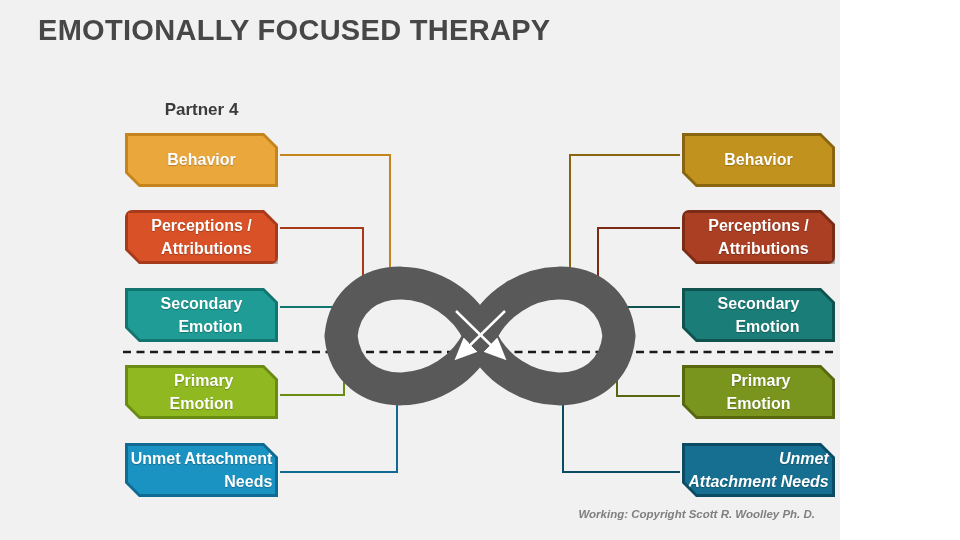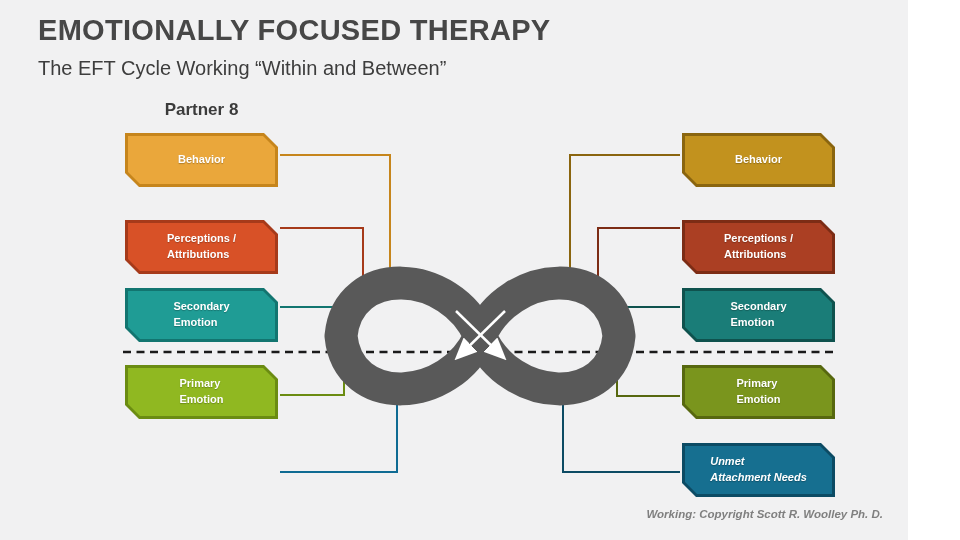--- a/index.html
+++ b/index.html
@@ -1,65 +1,64 @@
 <!DOCTYPE html>
 <html><head>
 <meta charset="utf-8">
 <style>
   html,body{margin:0;padding:0;}
   .slide{
     position:relative;
-    width:908px;height:540px;
+    width:840px;height:540px;
     background:#F1F1F2;
     overflow:hidden;
     font-family:"Liberation Sans", sans-serif;
   }
   .title{
     position:absolute;left:38px;top:14px;
     font-size:29px;font-weight:bold;color:#474747;
     letter-spacing:0.3px;
   }
   .subtitle{
     position:absolute;left:38px;top:57px;
     font-size:20px;color:#3D3D3D;
   }
   .diagram-svg{position:absolute;left:0;top:0;}
   .col-header{
     position:absolute;width:153px;top:100px;
     text-align:center;font-size:17px;font-weight:bold;color:#3B3B3B;
   }
   .c0{left:125px;} .c1{left:682px;}
-  .r0{top:133px;} .r1{top:220px;} .r2{top:288px;} .r3{top:365px;} .r4{top:443px;}
+  .r0{top:133px;} .r1{top:210px;border-radius:7px;} .r2{top:288px;} .r3{top:365px;} .r4{top:443px;}
   .box{
     position:absolute;width:153px;height:54px;
     clip-path:polygon(0 0, calc(100% - 14px) 0, 100% 14px, 100% 100%, 14px 100%, 0 calc(100% - 14px));
     filter:drop-shadow(2px 3px 2px rgba(0,0,0,0.35));
   }
   .box-inner{
     position:absolute;left:3px;top:3px;right:3px;bottom:3px;
     clip-path:polygon(0 0, calc(100% - 12px) 0, 100% 12px, 100% 100%, 12px 100%, 0 calc(100% - 12px));
     display:flex;align-items:center;justify-content:center;
   }
   .box-label{
-    color:#FFFFFF;font-size:11px;font-weight:bold;
-    text-align:left;line-height:1.45;white-space:pre-line;
+    color:#FFFFFF;font-size:16px;font-weight:bold;
+    text-align:right;line-height:1.45;white-space:pre-line;
     text-shadow:0 1px 1px rgba(0,0,0,0.25);
   }
   .source{
     position:absolute;right:25px;top:508px;
     font-size:11.5px;font-style:italic;font-weight:bold;color:#7F7F7F;
   }
 </style>
 </head>
 <body>
 
 <div class="slide">
 
   <div class="title">EMOTIONALLY FOCUSED THERAPY</div>
-  <div class="subtitle">The EFT Cycle Working “Within and Between”</div>
 
   <svg class="diagram-svg" width="960" height="540" viewBox="0 0 960 540">
     <defs>
       <marker id="arrowhead" markerWidth="9" markerHeight="8" refX="6.5" refY="4" orient="auto">
         <polygon points="0,0 9,4 0,8" fill="#FFFFFF"></polygon>
       </marker>
     </defs>
 
     <line x1="123" y1="352" x2="838" y2="352" stroke-width="2.5" stroke-dasharray="8 5.5" stroke="#1A1A1A"></line>
 
@@ -74,21 +73,21 @@
     <path fill="none" stroke-width="2" d="M680,307 L618,307" stroke="#0F524E"></path>
     <path fill="none" stroke-width="2" d="M680,396 L617,396 L617,376" stroke="#57680F"></path>
     <path fill="none" stroke-width="2" d="M680,472 L563,472 L563,398" stroke="#0C4B64"></path>
 
     <path d="M480,336 C450,268 348,263 341,336 C348,409 450,404 480,336 C510,268 612,263 619,336 C612,409 510,404 480,336" fill="none" stroke-width="33" stroke-linejoin="round" stroke="#595959"></path>
 
     <line x1="505" y1="311" x2="459" y2="356" stroke-width="2.5" marker-end="url(#arrowhead)" stroke="#FFFFFF"></line>
     <line x1="456" y1="311" x2="502" y2="356" stroke-width="2.5" marker-end="url(#arrowhead)" stroke="#FFFFFF"></line>
   </svg>
 
-  <div class="col-header c0">Partner 8</div>
+  <div class="col-header c0">Partner 4</div>
 
   <div class="box c0 r0" style="background: rgb(198, 133, 28);">
     <div class="box-inner" style="background: rgb(234, 167, 59);">
       <span class="box-label">Behavior</span>
     </div>
   </div>
   <div class="box c0 r1" style="background: rgb(166, 58, 26);">
     <div class="box-inner" style="background: rgb(216, 81, 39);">
       <span class="box-label">Perceptions /
 Attributions</span>
@@ -97,20 +96,26 @@
   <div class="box c0 r2" style="background: rgb(18, 117, 112);">
     <div class="box-inner" style="background: rgb(31, 156, 149);">
       <span class="box-label">Secondary
 Emotion</span>
     </div>
   </div>
   <div class="box c0 r3" style="background: rgb(107, 140, 18);">
     <div class="box-inner" style="background: rgb(144, 184, 33);">
       <span class="box-label">Primary
 Emotion</span>
+    </div>
+  </div>
+  <div class="box c0 r4" style="background: rgb(15, 107, 147);">
+    <div class="box-inner" style="background: rgb(26, 147, 194);">
+      <span class="box-label">Unmet Attachment
+Needs</span>
     </div>
   </div>
 
   <div class="box c1 r0" style="background: rgb(138, 101, 15);">
     <div class="box-inner" style="background: rgb(194, 146, 30);">
       <span class="box-label">Behavior</span>
     </div>
   </div>
   <div class="box c1 r1" style="background: rgb(124, 44, 21);">
     <div class="box-inner" style="background: rgb(171, 63, 35);">

